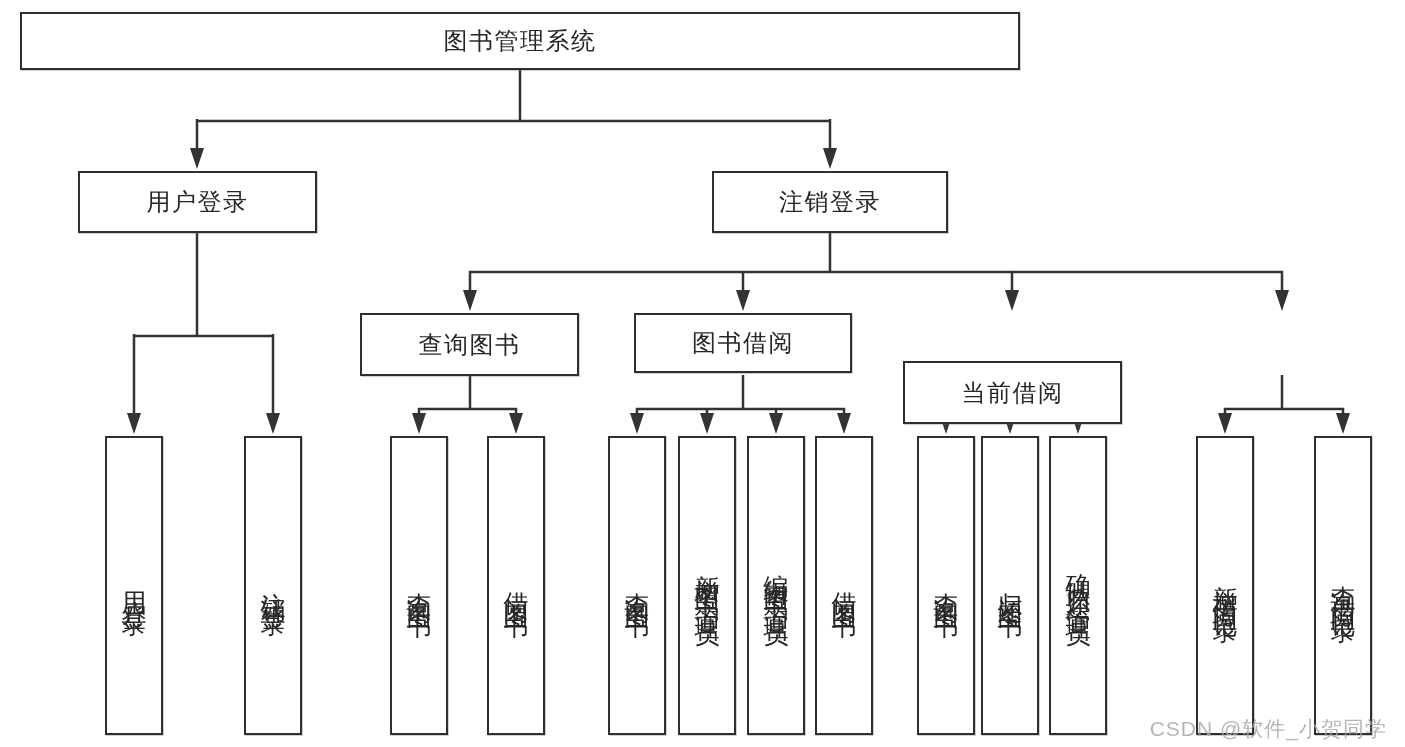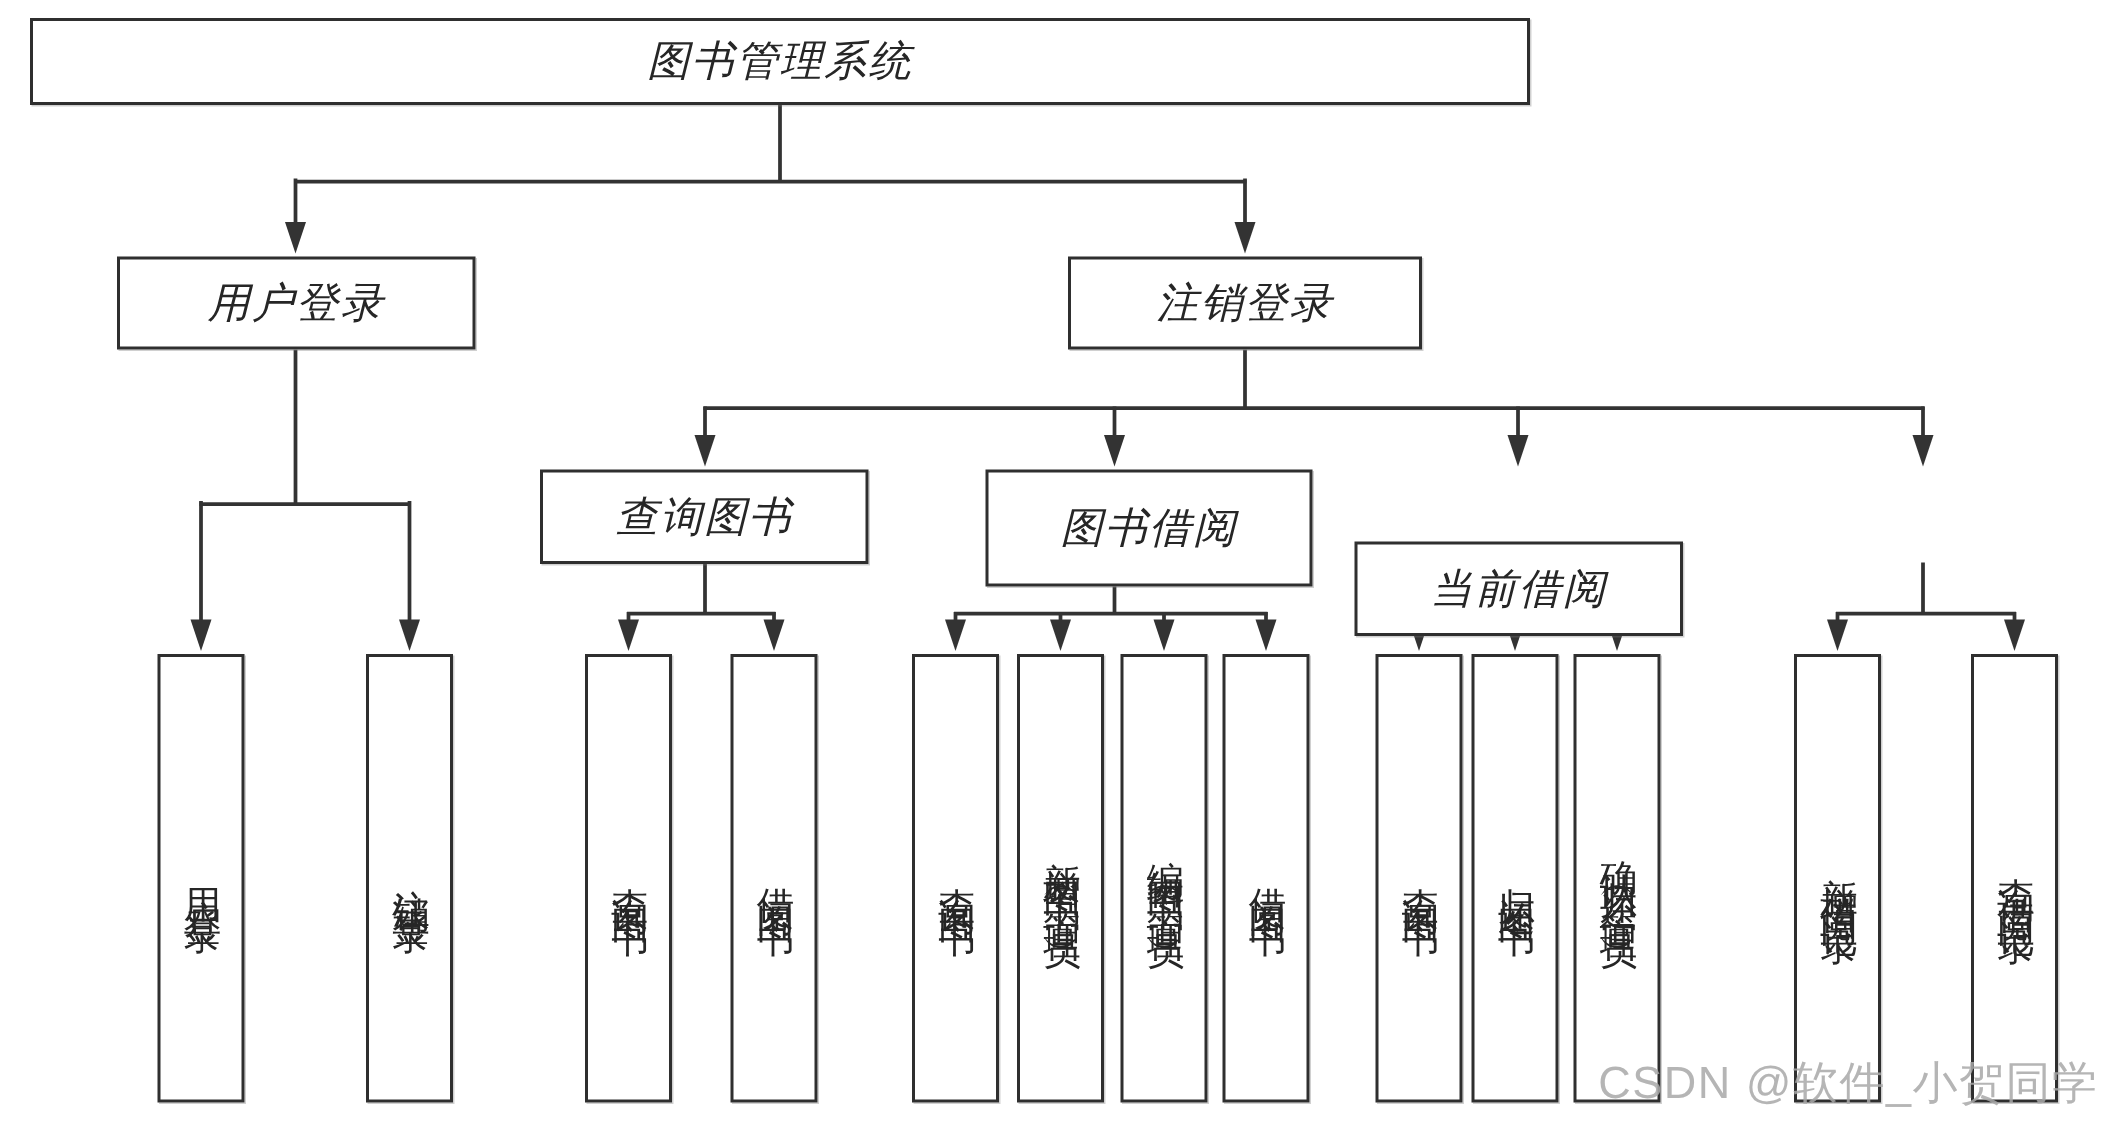--- a/index.html
+++ b/index.html
@@ -27,65 +27,64 @@
     border: 2.5px solid #2f2f2f;
     color: #262626;
     display: flex;
     align-items: center;
     justify-content: center;
     z-index: 2;
     box-shadow: 1px 1px 0 rgba(120,120,120,0.35);
   }
 
   .hnode {
-    font-size: 28px;
+    font-size: 24px;
     letter-spacing: 1.5px;
     white-space: nowrap;
-    font-style: italic;
   }
 
   .vnode {
     writing-mode: vertical-rl;
     text-orientation: mixed;
     font-size: 25px;
     letter-spacing: 7px;
     line-height: 1;
   }
 
   
   .n-root           { left: 20px;   top: 12px;  width: 1000px; height: 58px; }
 
   .n-user-login     { left: 78px;   top: 171px; width: 239px;  height: 62px; }
   .n-book-mgmt      { left: 712px;  top: 171px; width: 236px;  height: 62px; }
 
   .n-new-book-rec   { left: 360px;  top: 313px; width: 219px;  height: 63px; }
-  .n-book-borrow    { left: 634px;  top: 313px; width: 218px;  height: 78px; margin-left: 23px; }
+  .n-book-borrow    { left: 634px;  top: 313px; width: 218px;  height: 60px; }
   .n-current-borrow { left: 903px;  top: 313px; width: 219px;  height: 63px; margin-top: 48px; }
   .n-borrow-records { left: 1173px; top: 313px; width: 218px;  height: 63px; }
 
   .leaf { top: 436px; width: 58px; height: 299px; }
   .l-1  { left: 105px; }
   .l-2  { left: 244px; }
   .l-3  { left: 390px; }
   .l-4  { left: 487px; }
   .l-5  { left: 608px; }
   .l-6  { left: 678px; }
   .l-7  { left: 747px; }
   .l-8  { left: 815px; }
   .l-9  { left: 917px; }
   .l-10 { left: 981px; }
   .l-11 { left: 1049px; }
   .l-12 { left: 1196px; }
   .l-13 { left: 1314px; }
 
   .watermark {
     position: absolute;
-    right: 6px;
+    right: 18px;
     bottom: 4px;
-    font-size: 30px;
+    font-size: 21px;
     color: #a9a9a9;
     opacity: 0.85;
     letter-spacing: 1px;
     z-index: 3;
     white-space: nowrap;
   }
 </style>
 </head>
 <body>
 

